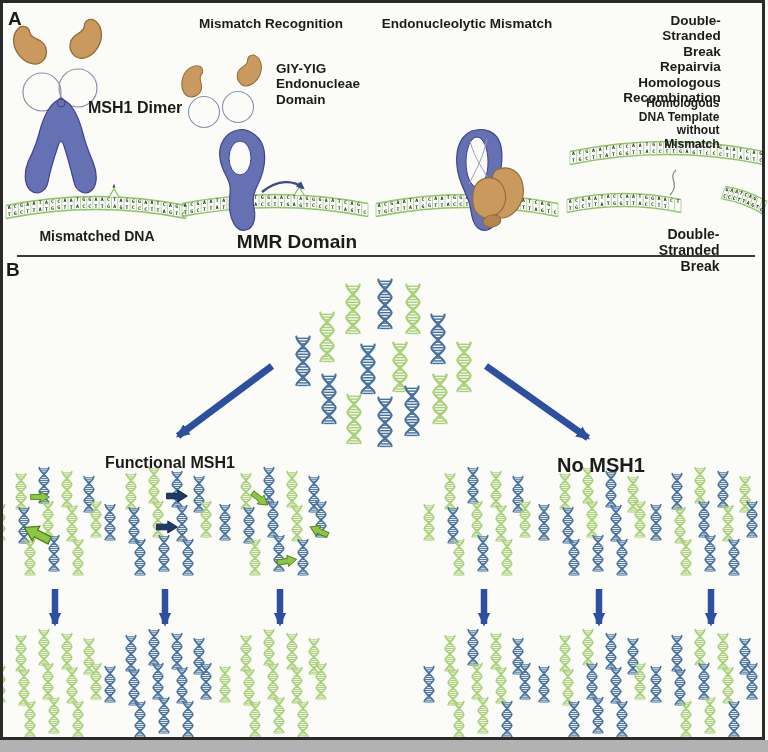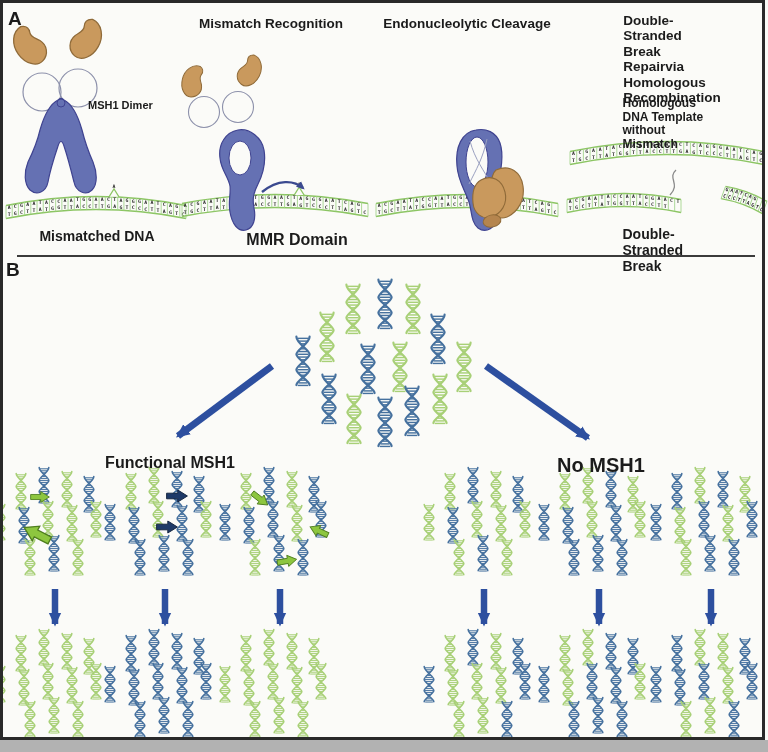--- a/index.html
+++ b/index.html
@@ -4,21 +4,21 @@
 <style>
   html,body{margin:0;padding:0;background:#e9e9e9;}
   .stage{position:relative;width:768px;height:752px;background:#fbfbf8;overflow:hidden;
          font-family:"Liberation Sans",sans-serif;}
   .frame{position:absolute;left:0;top:0;width:765px;height:740px;border:3px solid #2a2a2a;
          box-sizing:border-box;pointer-events:none;}
   .below-strip{position:absolute;left:0;bottom:0;width:768px;height:12px;background:#b2b2b2;}
   .divider{position:absolute;left:17px;top:255px;width:738px;height:2px;background:#3b3b3b;}
   #canvas{position:absolute;left:0;top:0;}
   .lbl{position:absolute;font-weight:bold;color:#1b1b1b;line-height:1.14;white-space:pre-line;
-       text-align:left;transform:translateX(-50%);}
+       text-align:right;transform:translateX(-50%);}
   .lbl.corner{transform:none;text-align:left;}
   .lbl.leftal{transform:none;text-align:left;}
 </style>
 </head>
 <body>
 
 <div class="stage">
 
   <svg id="canvas" width="768" height="752">
       <defs>
@@ -730,27 +730,30 @@
       <line x1="55" y1="589" x2="55" y2="624" stroke="#2d4f9f" stroke-width="6.5" marker-end="url(#ah)"></line>
       <line x1="165" y1="589" x2="165" y2="624" stroke="#2d4f9f" stroke-width="6.5" marker-end="url(#ah)"></line>
       <line x1="280" y1="589" x2="280" y2="624" stroke="#2d4f9f" stroke-width="6.5" marker-end="url(#ah)"></line>
       <line x1="484" y1="589" x2="484" y2="624" stroke="#2d4f9f" stroke-width="6.5" marker-end="url(#ah)"></line>
       <line x1="599" y1="589" x2="599" y2="624" stroke="#2d4f9f" stroke-width="6.5" marker-end="url(#ah)"></line>
       <line x1="711" y1="589" x2="711" y2="624" stroke="#2d4f9f" stroke-width="6.5" marker-end="url(#ah)"></line>
     </svg>
 
   <div class="lbl corner" style="left:8px;top:8px;font-size:19px">A</div>
 
-  <div class="lbl leftal" style="left:88px;top:99px;font-size:11px">MSH1 Dimer</div>
+  <div class="lbl leftal" style="left:88px;top:99px;font-size:16px">MSH1 Dimer</div>
   <div class="lbl" style="left:97px;top:229px;font-size:14px">Mismatched DNA</div>
 
   <div class="lbl" style="left:271px;top:16px;font-size:13.5px">Mismatch Recognition</div>
-  <div class="lbl" style="left:297px;top:231px;font-size:16px">MMR Domain</div>
-
-  <div class="lbl" style="left:467px;top:16px;font-size:13.5px">Endonucleolytic Cleavage</div>
+  <div class="lbl leftal" style="left:276px;top:61px;font-size:13.5px">GIY-YIG
+Endonucleae
+Domain</div>
+  <div class="lbl" style="left:297px;top:231px;font-size:19px">MMR Domain</div>
+
+  <div class="lbl" style="left:467px;top:16px;font-size:13.5px">Endonucleolytic Mismatch</div>
 
   <div class="lbl" style="left:672px;top:13px;font-size:13.5px">Double-Stranded Break
 Repairvia Homologous
 Recombination</div>
   <div class="lbl" style="left:671px;top:97px;font-size:12px">Homologous DNA Template
 without Mismatch</div>
   <div class="lbl" style="left:671px;top:227px;font-size:14px">Double-Stranded Break</div>
 
   <div class="divider"></div>
 

